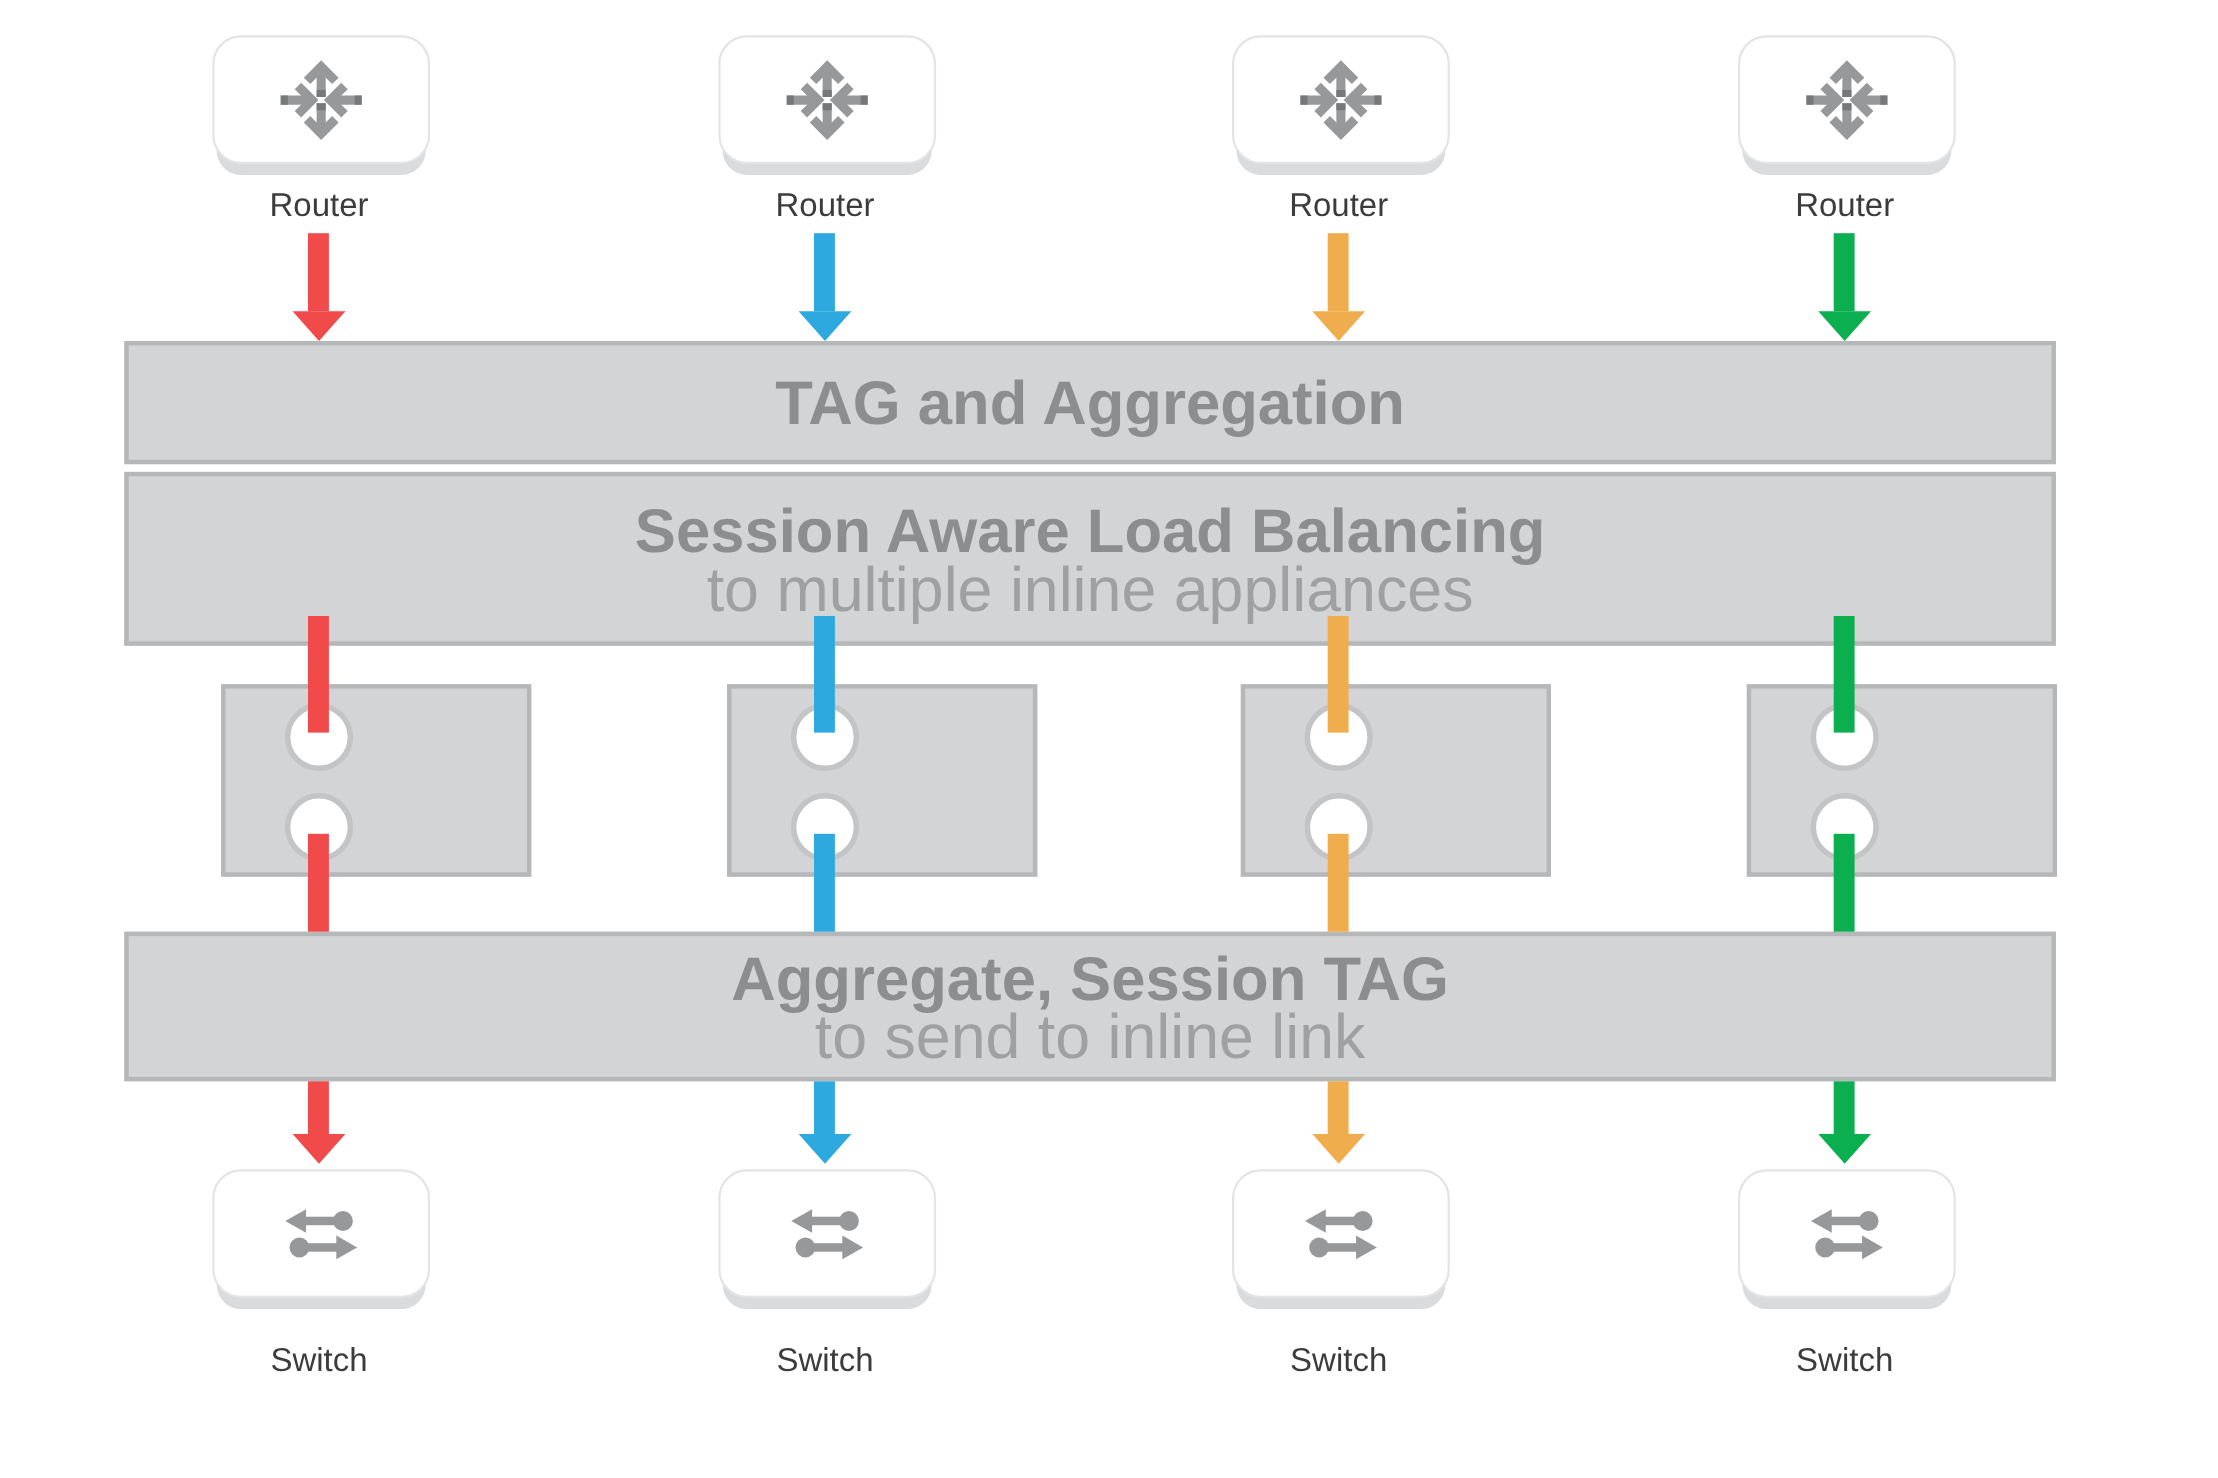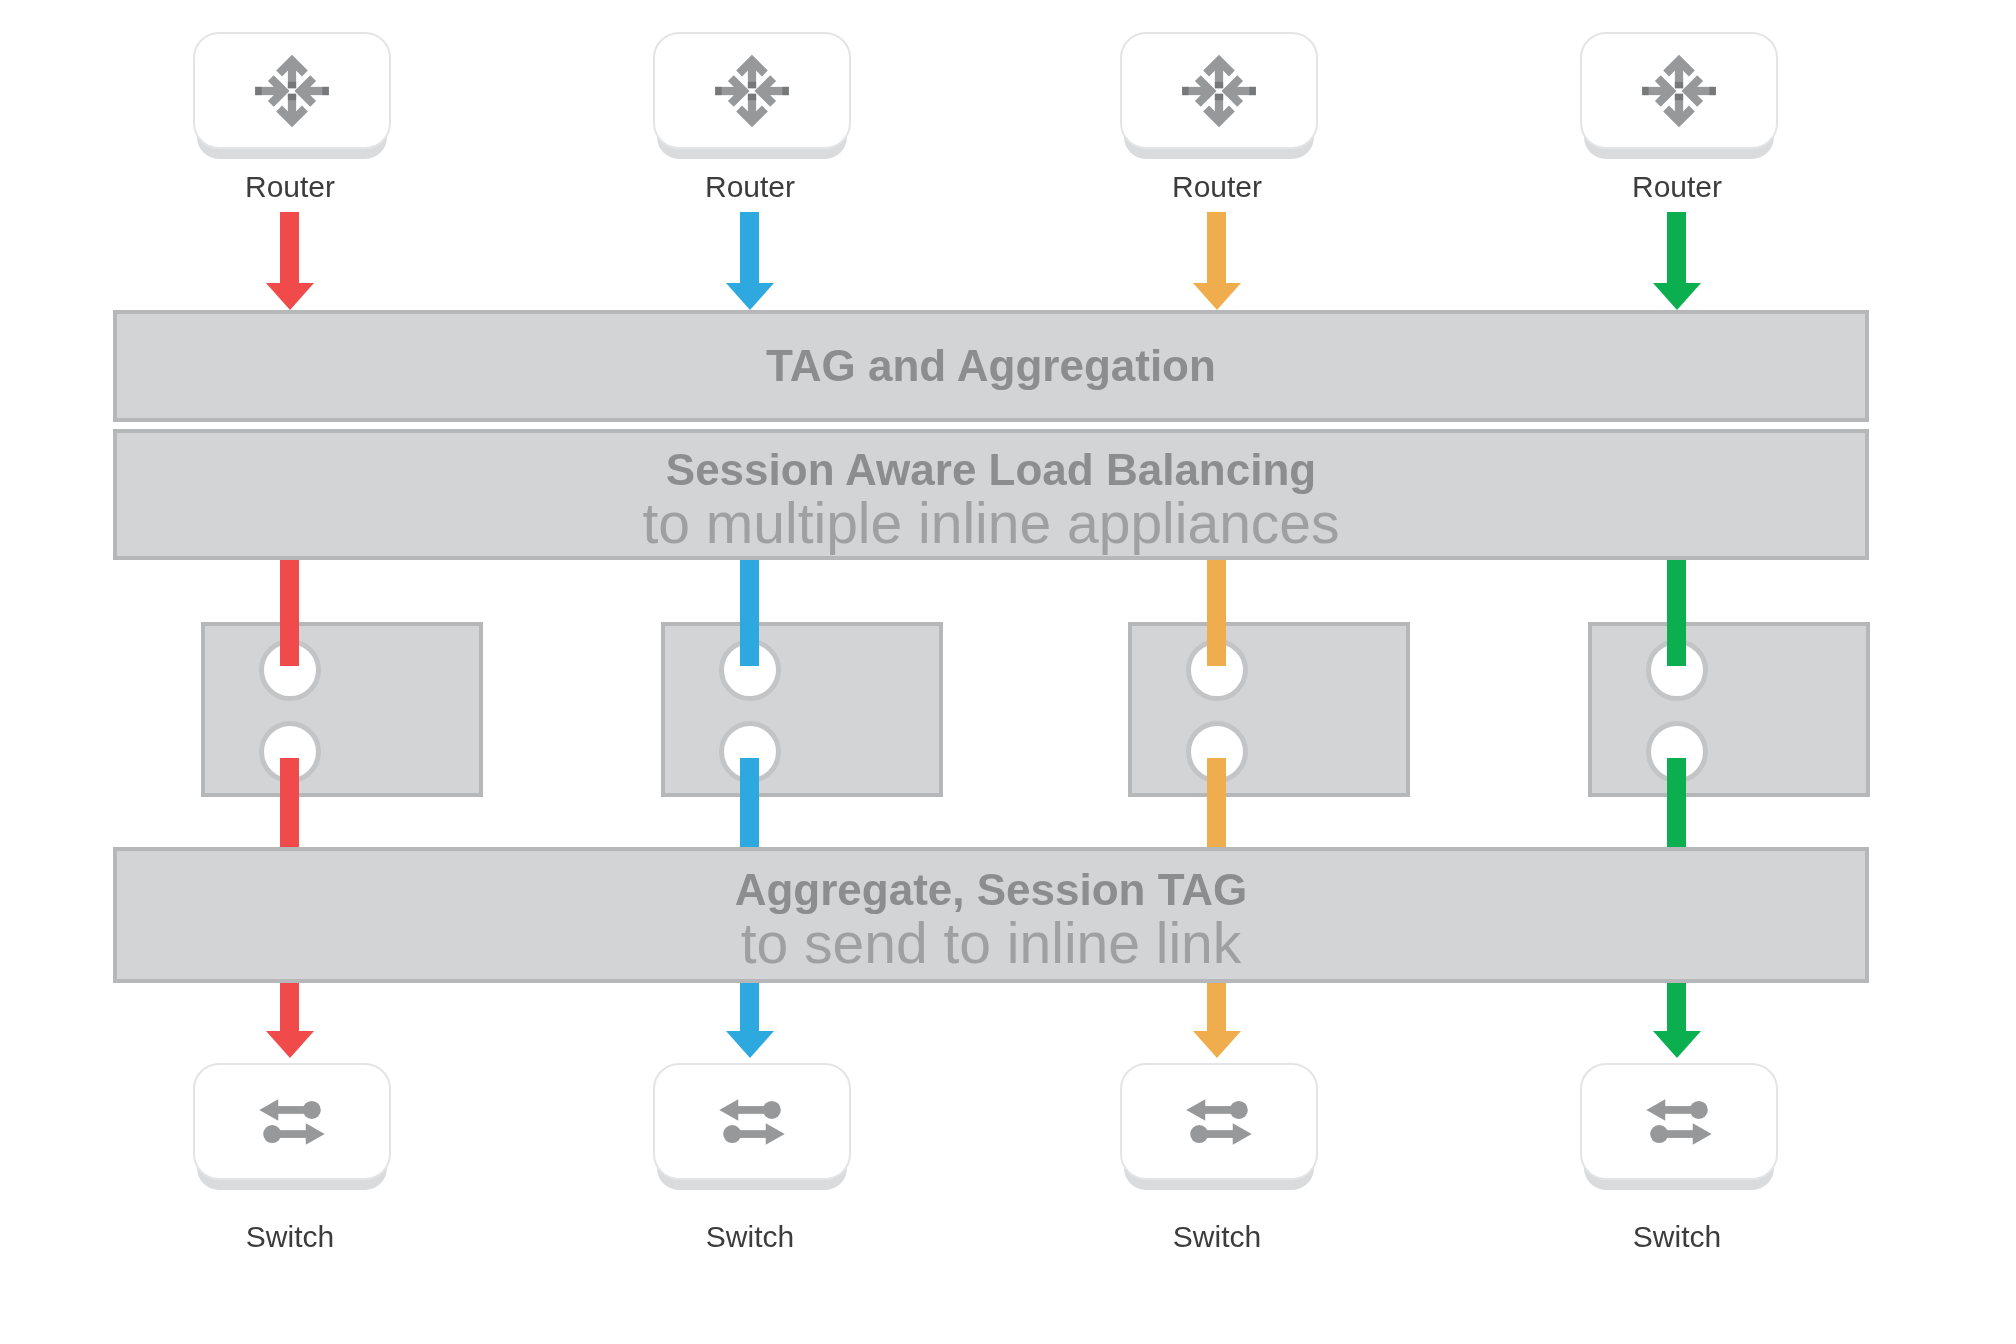--- a/index.html
+++ b/index.html
@@ -17,24 +17,24 @@
     left:113px; width:1756px;
     box-sizing:border-box;
     background:var(--band-fill,#d3d4d5);
     border:4px solid var(--band-border,#b6b7b9);
     display:flex; flex-direction:column;
     align-items:center; justify-content:center;
     text-align:center;
     z-index:0;
   }
   .band-tag { top:310px; height:112px; }
-  .band-slb { top:429px; height:131px; }
+  .band-slb { top:429px; height:158px; }
   .band-agg { top:847px; height:136px; }
   .band-title {
-    font-size:44px; font-weight:700;
+    font-size:56px; font-weight:700;
     color:var(--band-title-color,#8c8d8f);
     line-height:56px; letter-spacing:0px;
   }
   .band-subtitle {
     font-size:57px; font-weight:400;
     color:var(--band-subtitle-color,#9fa0a2);
     line-height:50px;
   }
 
   

